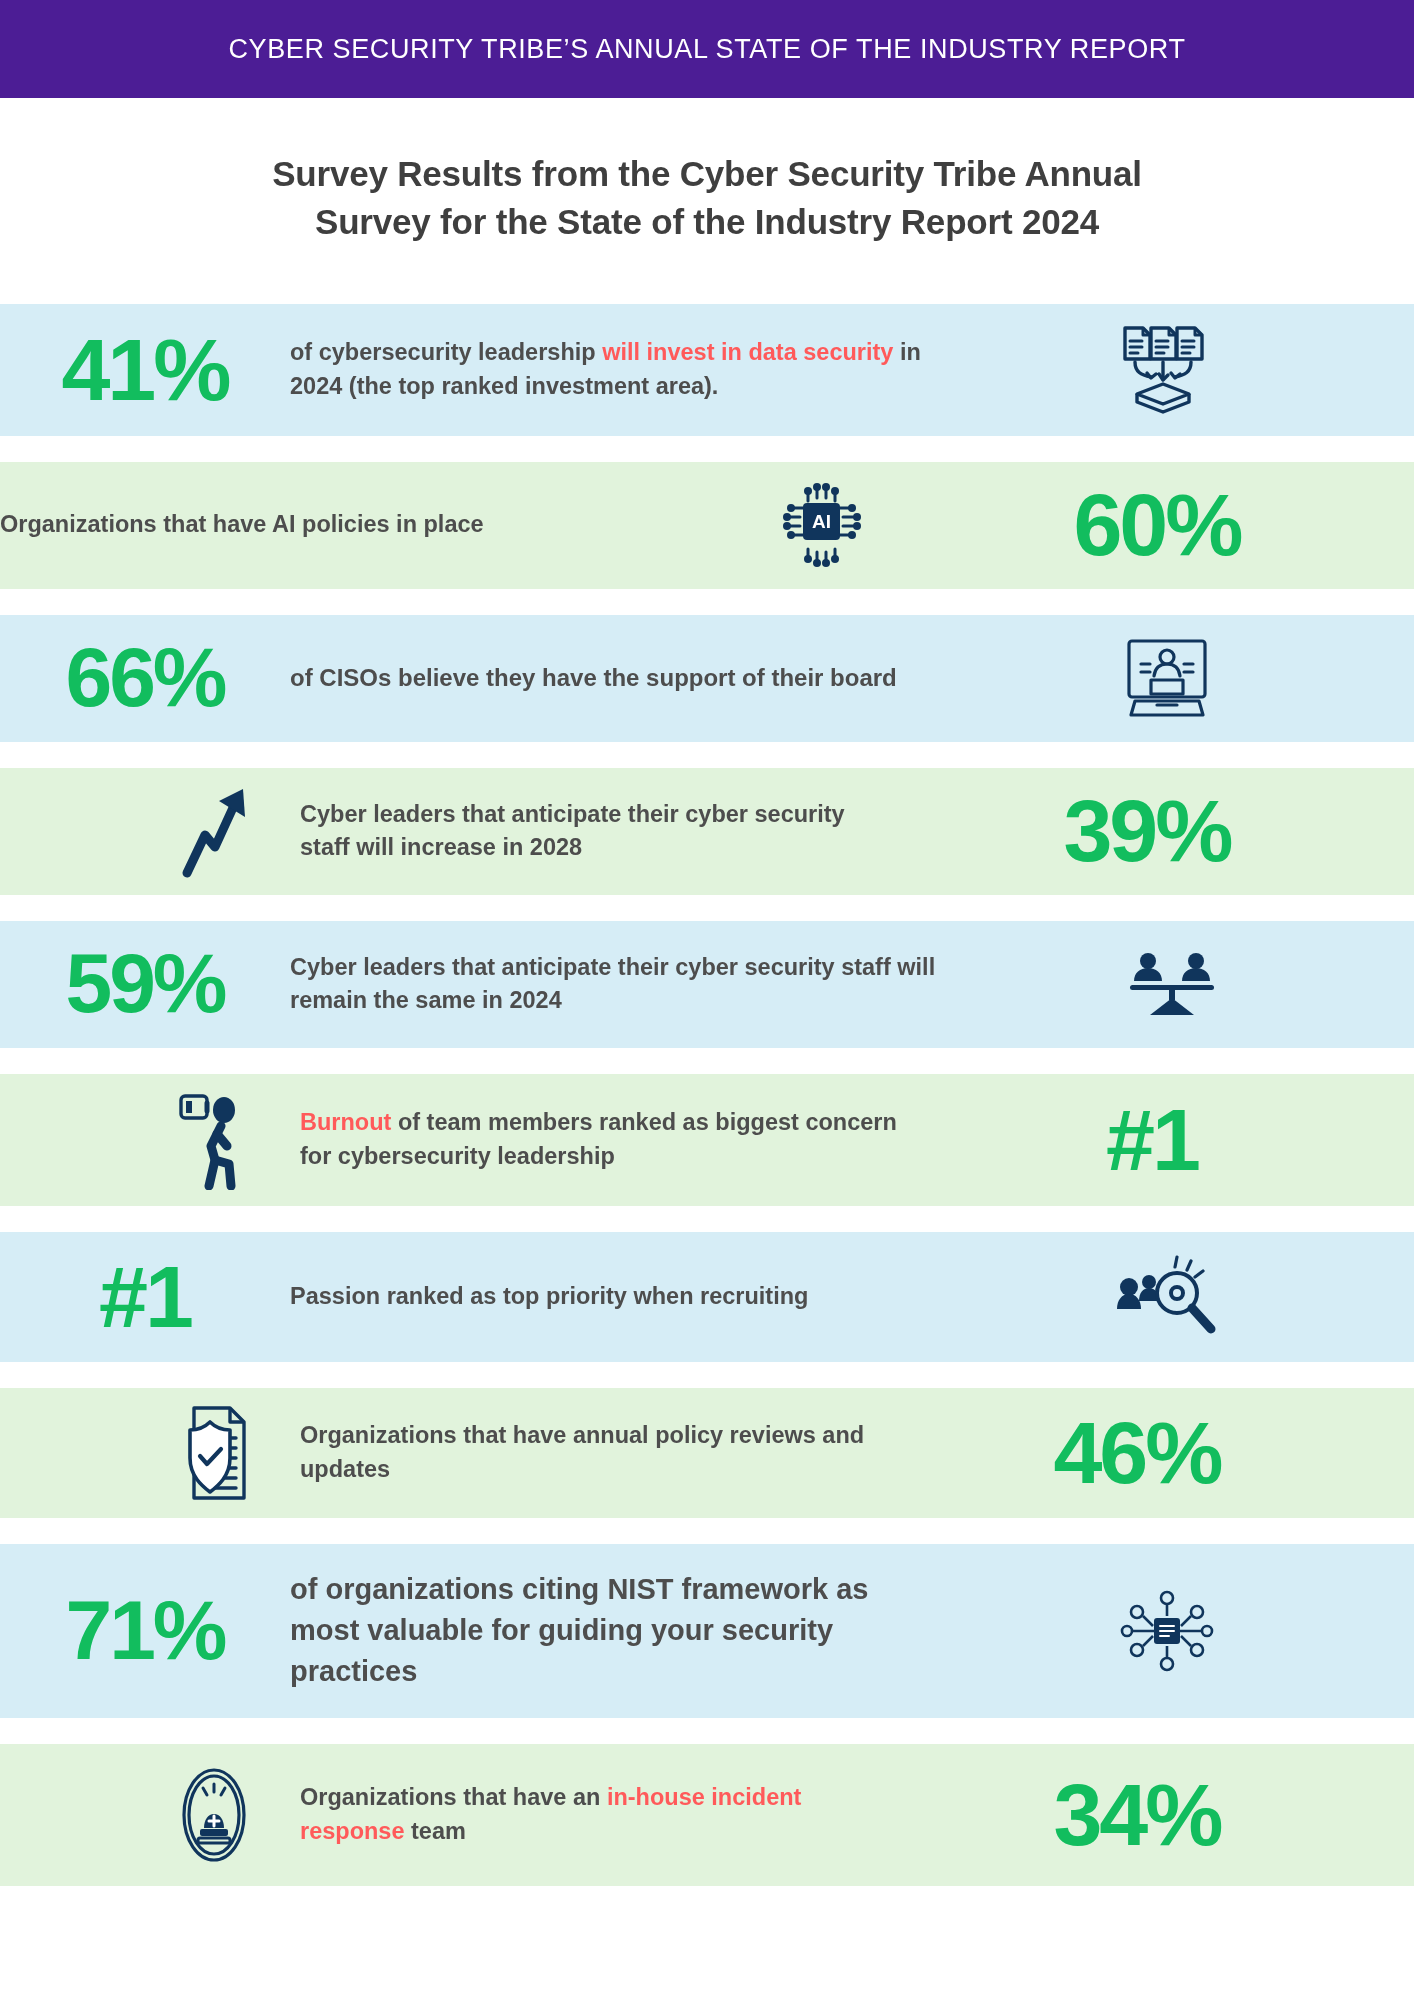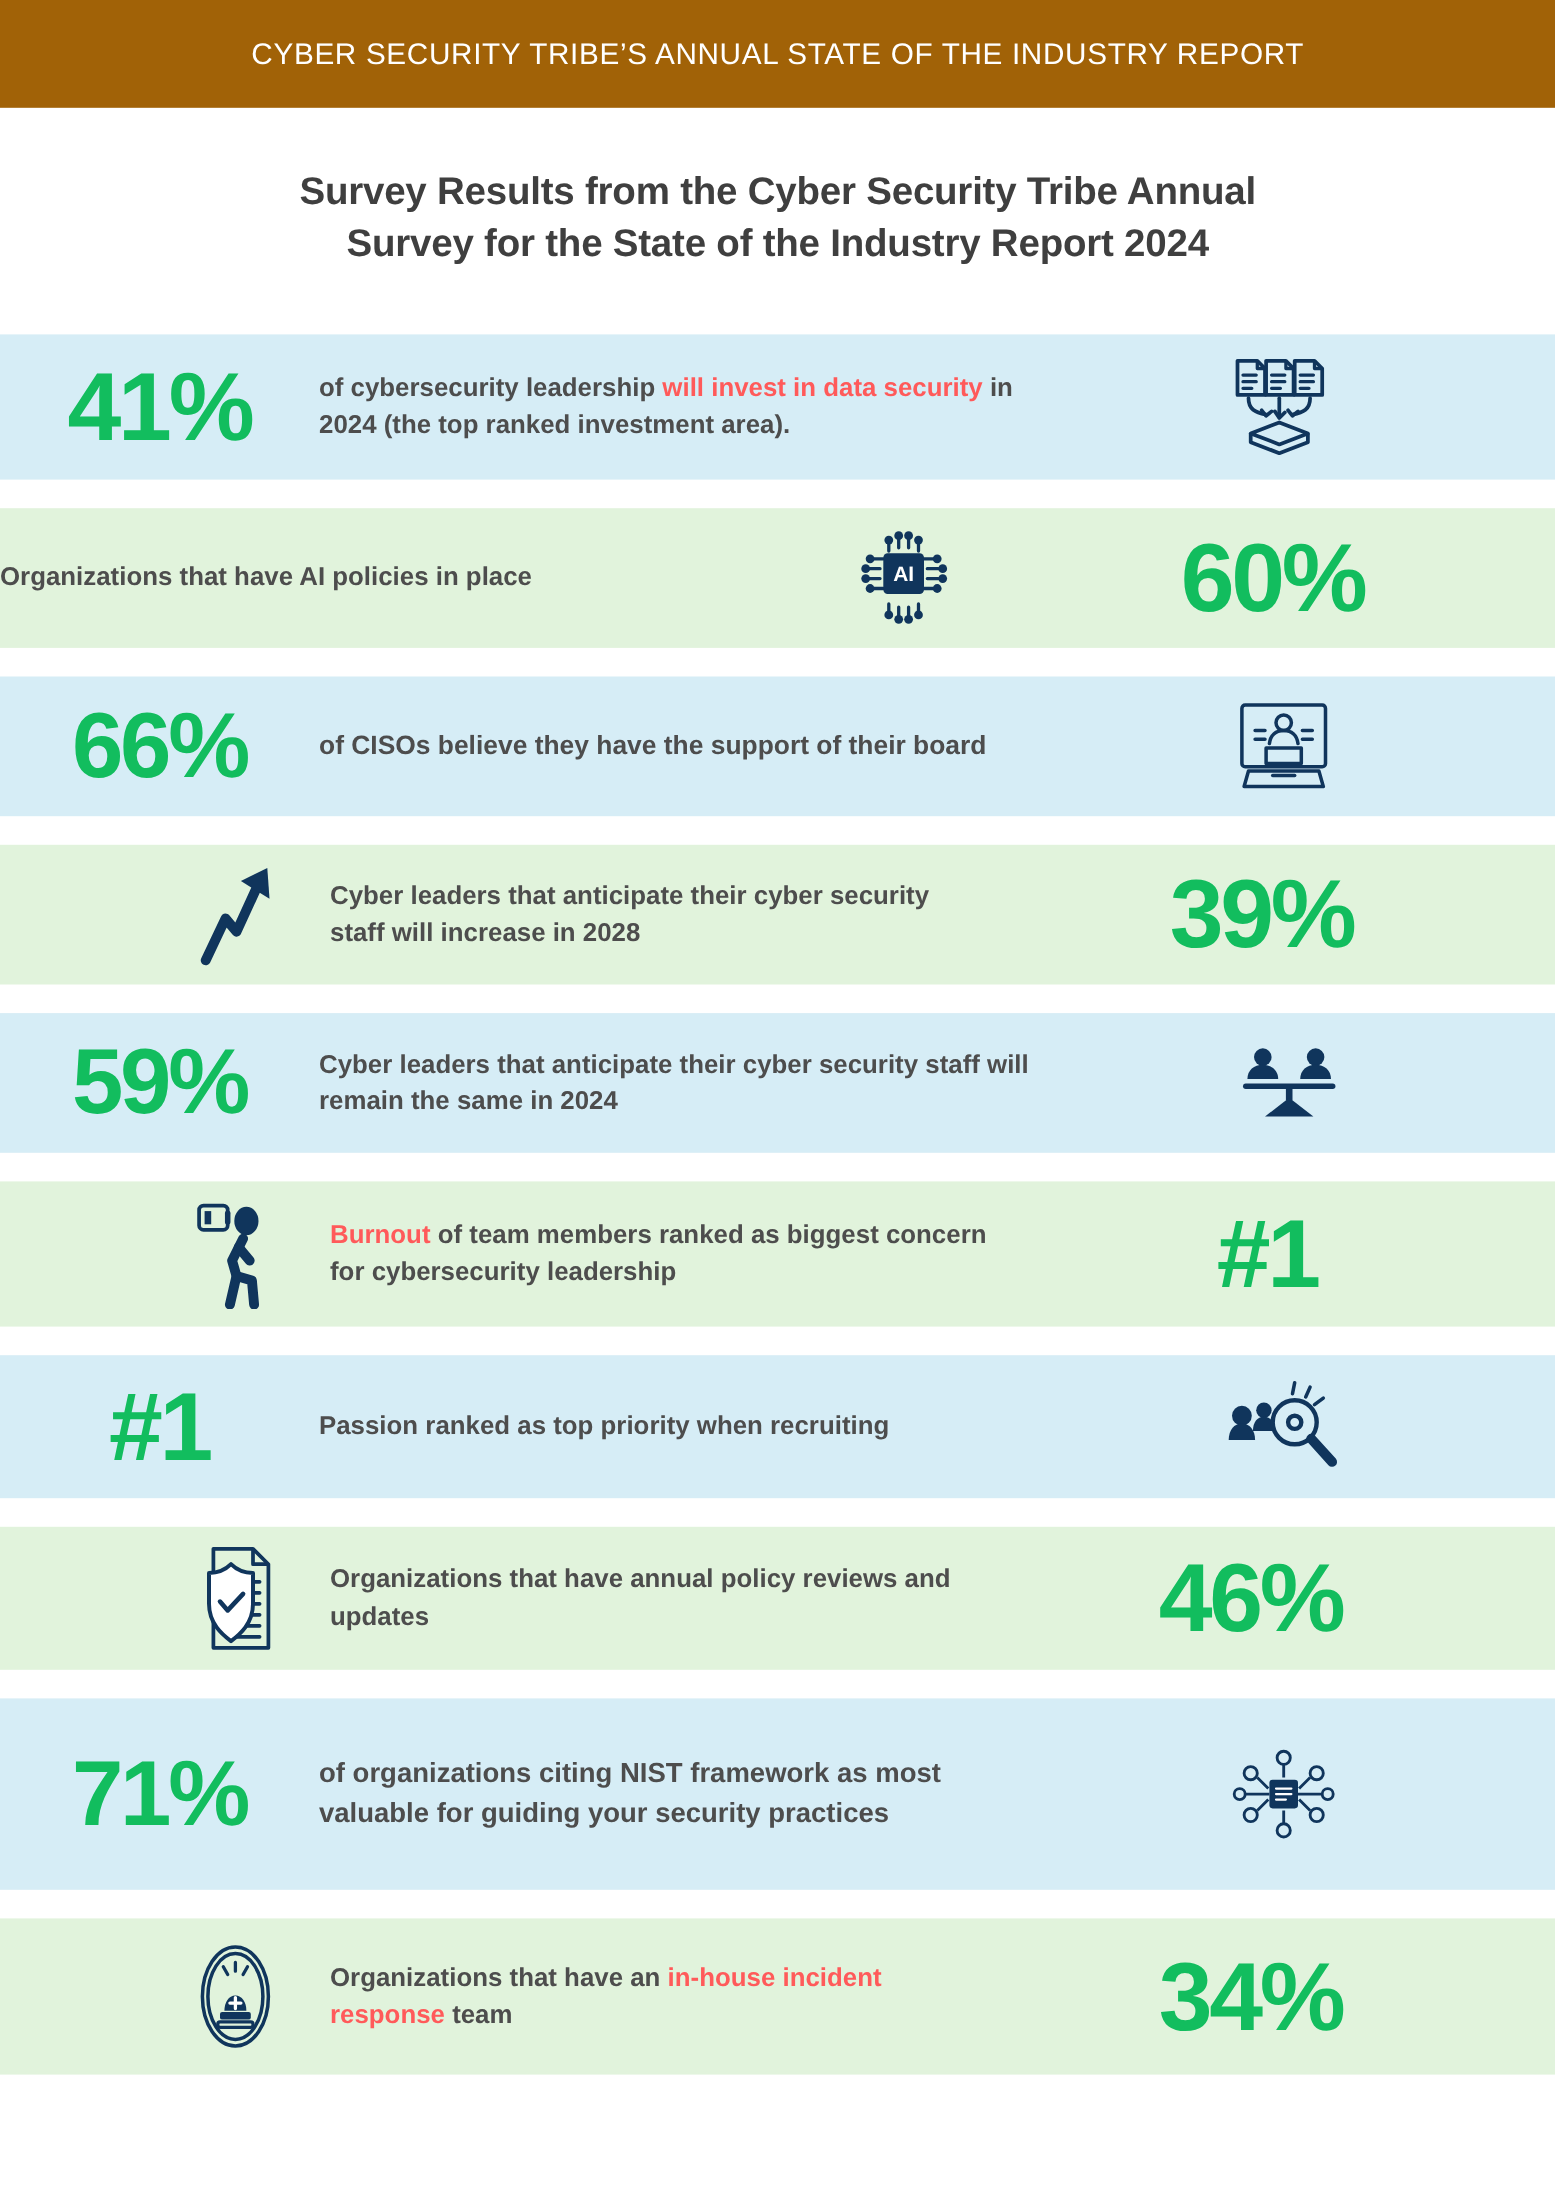--- a/index.html
+++ b/index.html
@@ -7,21 +7,21 @@
     width: 1414px;
     background: #ffffff;
     font-family: "Liberation Sans", sans-serif;
   }
   body { width: 1414px; min-height: 2000px; overflow-x: hidden; }
 
   
   .banner {
     width: 1414px;
     height: 98px;
-    background: #a16207;
+    background: #4c1d95;
     display: flex;
     align-items: center;
     justify-content: center;
   }
   .banner-title {
     color: #ffffff;
     font-size: 27px;
     letter-spacing: 0.6px;
     font-weight: 400;
     font-family: "Liberation Sans", sans-serif;
@@ -343,21 +343,21 @@
           <div class="stat" style="font-size: 88px;">46%</div>
         </div>
       </div>
     </div>
     <div class="row blue" style="height: 174px;">
       <div class="row-inner">
         <div class="slot lead-stat" style="width: 290px;">
           <div class="stat" style="font-size: 84px;">71%</div>
         </div>
         <div class="slot" style="width: 640px; justify-content: flex-start;">
-          <div class="desc" style="font-size: 25px;"><span>of organizations citing NIST framework as most valuable for guiding your security practices</span></div>
+          <div class="desc" style="font-size: 29px;"><span>of organizations citing NIST framework as most valuable for guiding your security practices</span></div>
         </div>
         <div class="slot" style="flex: 1 1 auto;">
           <div class="icon-box">
             <svg width="96" height="86" viewBox="0 0 96 86">
     <g fill="none" stroke="#10355C" stroke-width="2.6">
       <path d="M48 16v12M48 58v12M24 28l10 10M62 48l10 10M72 28L62 38M34 48L24 58"></path>
       <circle cx="48" cy="10" r="6"></circle>
                 <circle cx="48" cy="76" r="6"></circle>
       <circle cx="18" cy="24" r="6"></circle>
                 <circle cx="78" cy="24" r="6"></circle>

